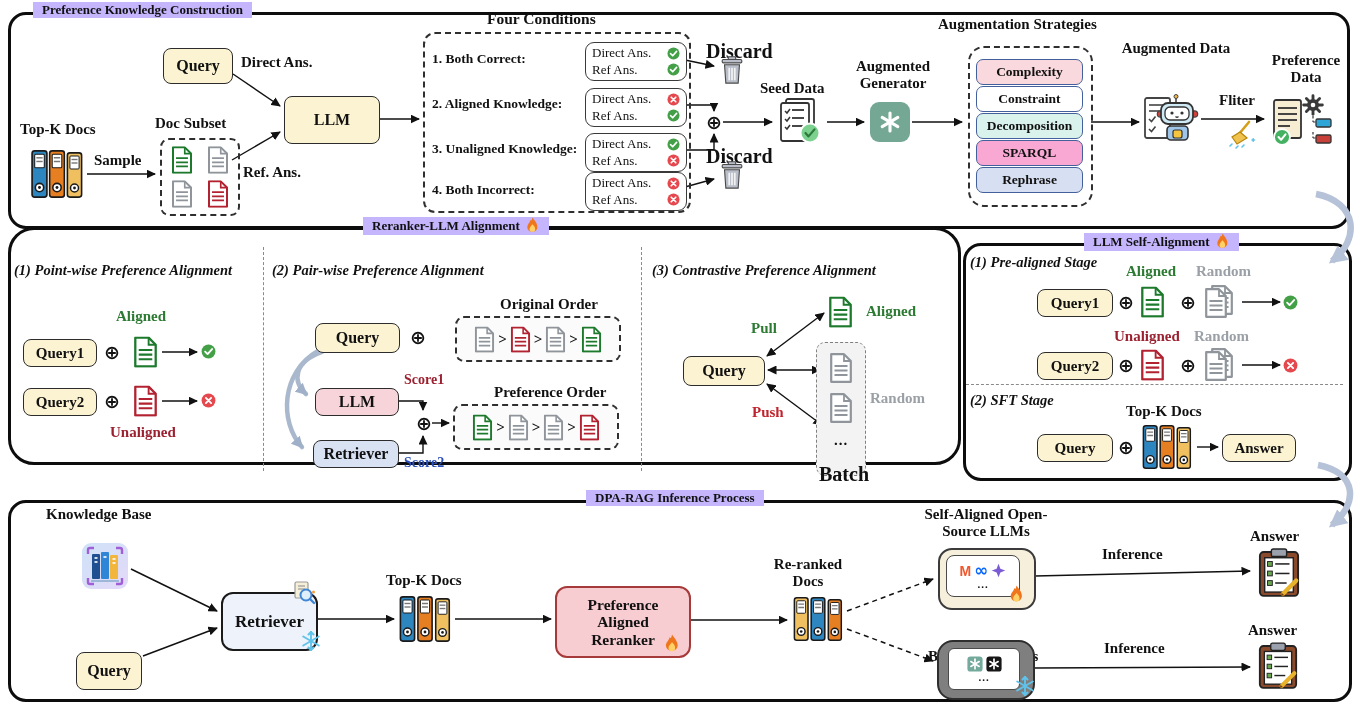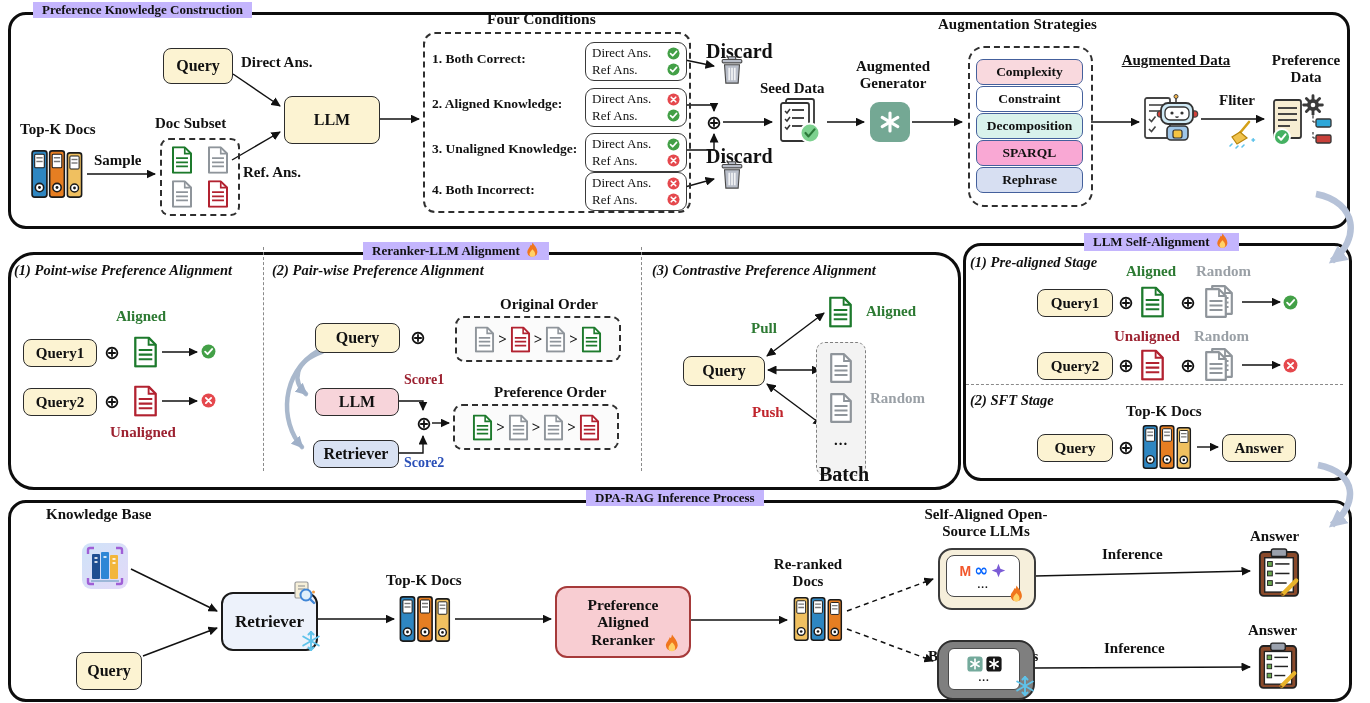--- a/index.html
+++ b/index.html
@@ -320,21 +320,21 @@
   <div class="pill" style="left:976px;top:113px;width:105px;height:24px;background:#d9f2ec;">
       <span>Decomposition</span>
     </div>
   <div class="pill" style="left:976px;top:140px;width:105px;height:24px;background:#f9a8d4;">
       <span>SPARQL</span>
     </div>
   <div class="pill" style="left:976px;top:167px;width:105px;height:24px;background:#d7dff2;">
       <span>Rephrase</span>
     </div>
 
-  <div class="lbl ctr" style="left:1120px;top:52px;width:112px;text-decoration:underline;">Augmented Data</div>
+  <div class="lbl ctr" style="left:1120px;top:40px;width:112px;">Augmented Data</div>
   <svg class="icon" style="left:1143px;top:90px;" width="56" height="56" viewBox="0 0 56 56">
     <rect x="2" y="8" width="25" height="40" rx="2" fill="#fff" stroke="#444" stroke-width="1.8"></rect>
     <line x1="6" y1="15" x2="22" y2="15" stroke="#444" stroke-width="1.6"></line>
     <line x1="6" y1="21" x2="22" y2="21" stroke="#444" stroke-width="1.6"></line>
     <path d="M6 29 l2.5 2.5 4-5" fill="none" stroke="#444" stroke-width="1.6"></path>
     <path d="M6 39 l2.5 2.5 4-5" fill="none" stroke="#444" stroke-width="1.6"></path>
     <line x1="33" y1="8" x2="33" y2="13" stroke="#444" stroke-width="1.6"></line>
       <circle cx="33" cy="6.5" r="2" fill="#f5b64a" stroke="#444" stroke-width="1"></circle>
     <circle cx="17.5" cy="24" r="3.2" fill="#d2413b" stroke="#444" stroke-width="1.2"></circle>
     <circle cx="51.5" cy="24" r="3.2" fill="#d2413b" stroke="#444" stroke-width="1.2"></circle>
@@ -361,21 +361,21 @@
     <line x1="6" y1="28" x2="25" y2="28" stroke="#333" stroke-width="1.8"></line>
     <line x1="6" y1="34" x2="18" y2="34" stroke="#333" stroke-width="1.8"></line>
     <use href="#gear" x="30" y="2" width="22" height="22" style="color:#3a3a3a"></use>
     <path d="M41 24 V30 M41 40 V46 M41 30 H44 M41 46 H44" stroke="#333" stroke-width="1.2" stroke-dasharray="2.5 2"></path>
     <rect x="44" y="27" width="15" height="8" rx="1.5" fill="#2ea7d8" stroke="#333" stroke-width="1.3"></rect>
     <rect x="44" y="43" width="15" height="8" rx="1.5" fill="#c8403a" stroke="#333" stroke-width="1.3"></rect>
     <circle cx="10" cy="45" r="8" fill="#45b162" stroke="#fff" stroke-width="1.8"></circle>
     <path d="M6.5 45 l2.6 2.8 4.4-5.4" fill="none" stroke="#fff" stroke-width="2" stroke-linecap="round" stroke-linejoin="round"></path>
   </svg>
 
-  <div class="panel" style="left:8px;top:252px;width:947px;height:232px;border-radius:26px;">
+  <div class="panel" style="left:8px;top:227px;width:947px;height:232px;border-radius:26px;">
     <div class="ptitle" style="left:352px;">
       <span>Reranker-LLM Alignment</span>
       <svg width="15" height="18" viewBox="0 0 20 24">
           <use href="#flame"></use>
         </svg>
     </div>
   </div>
   <div class="vdash" style="left:263px;top:247px;height:224px;"></div>
   <div class="vdash" style="left:641px;top:247px;height:224px;"></div>
 

